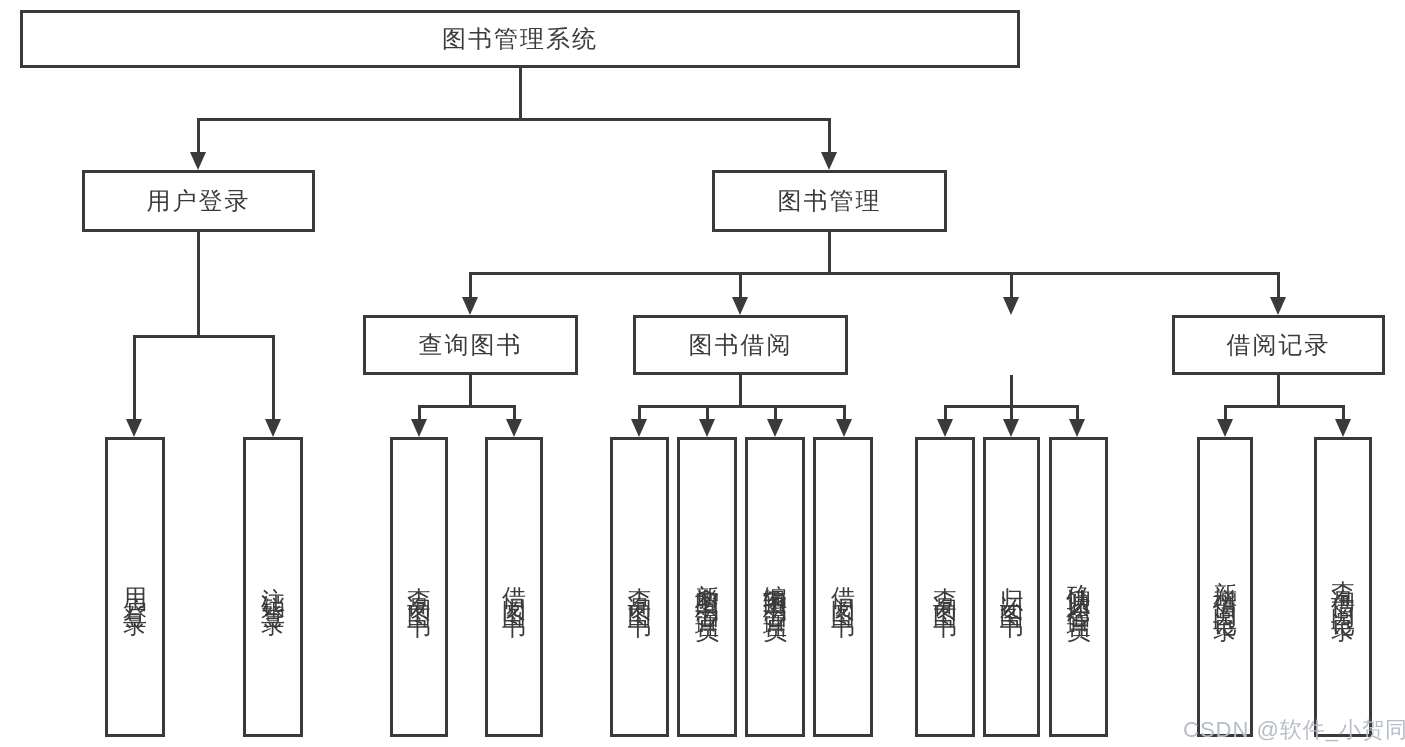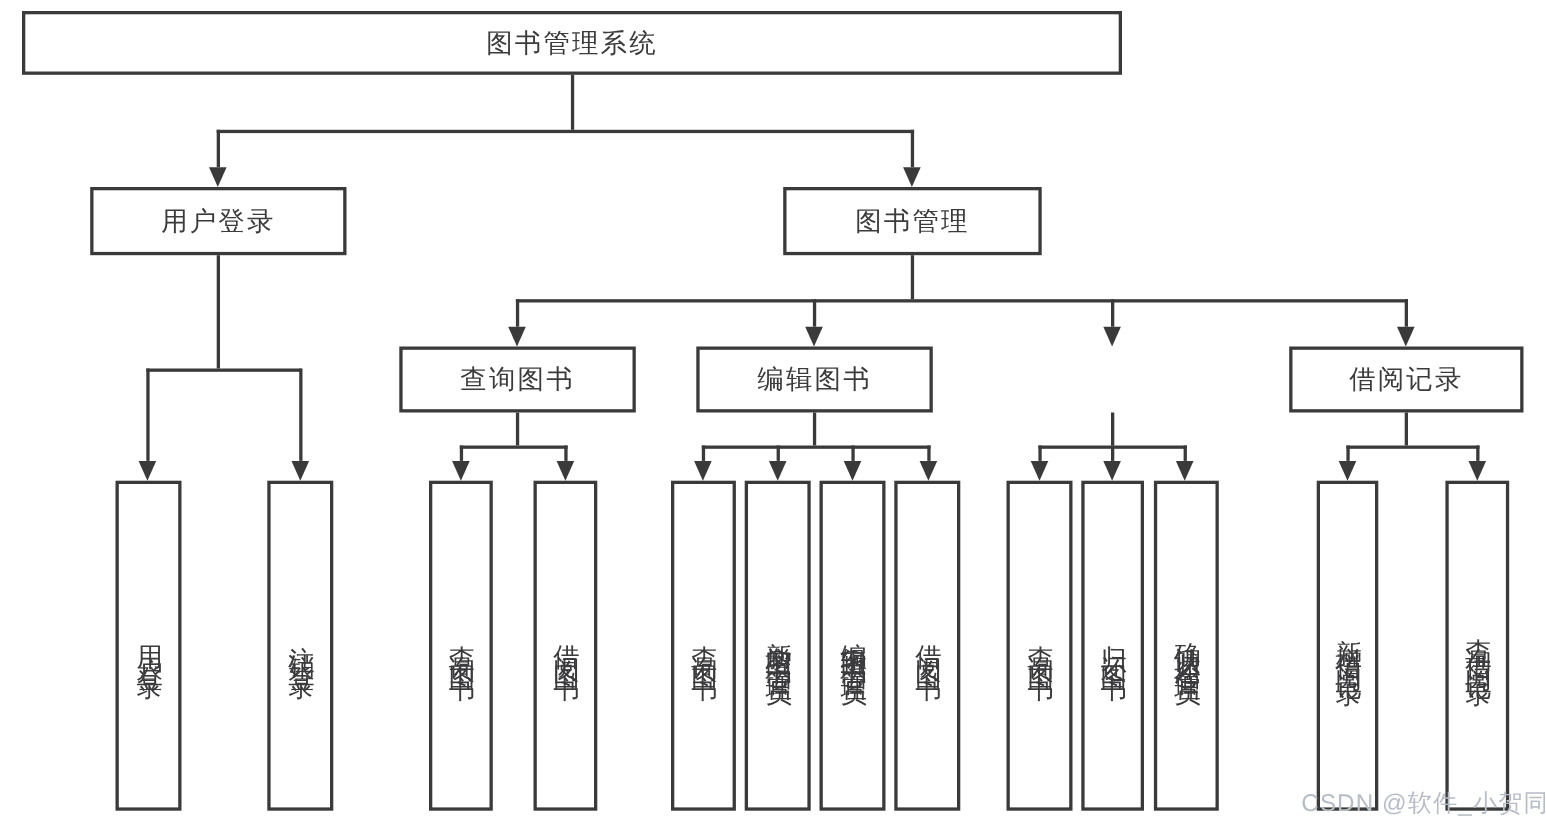--- a/index.html
+++ b/index.html
@@ -53,21 +53,21 @@
 
   <div class="box" style="left:712px;top:170px;width:235px;height:62px">
     <span>图书管理</span>
   </div>
 
   <div class="box" style="left:363px;top:315px;width:215px;height:60px">
     <span>查询图书</span>
   </div>
 
   <div class="box" style="left:633px;top:315px;width:215px;height:60px">
-    <span>编辑图书</span>
+    <span>图书借阅</span>
   </div>
 
 
   <div class="box" style="left:1172px;top:315px;width:213px;height:60px">
     <span>借阅记录</span>
   </div>
 
   <div class="vbox" style="left:105px;top:437px;width:60px;height:300px">
     <span>用户登录</span>
   </div>

